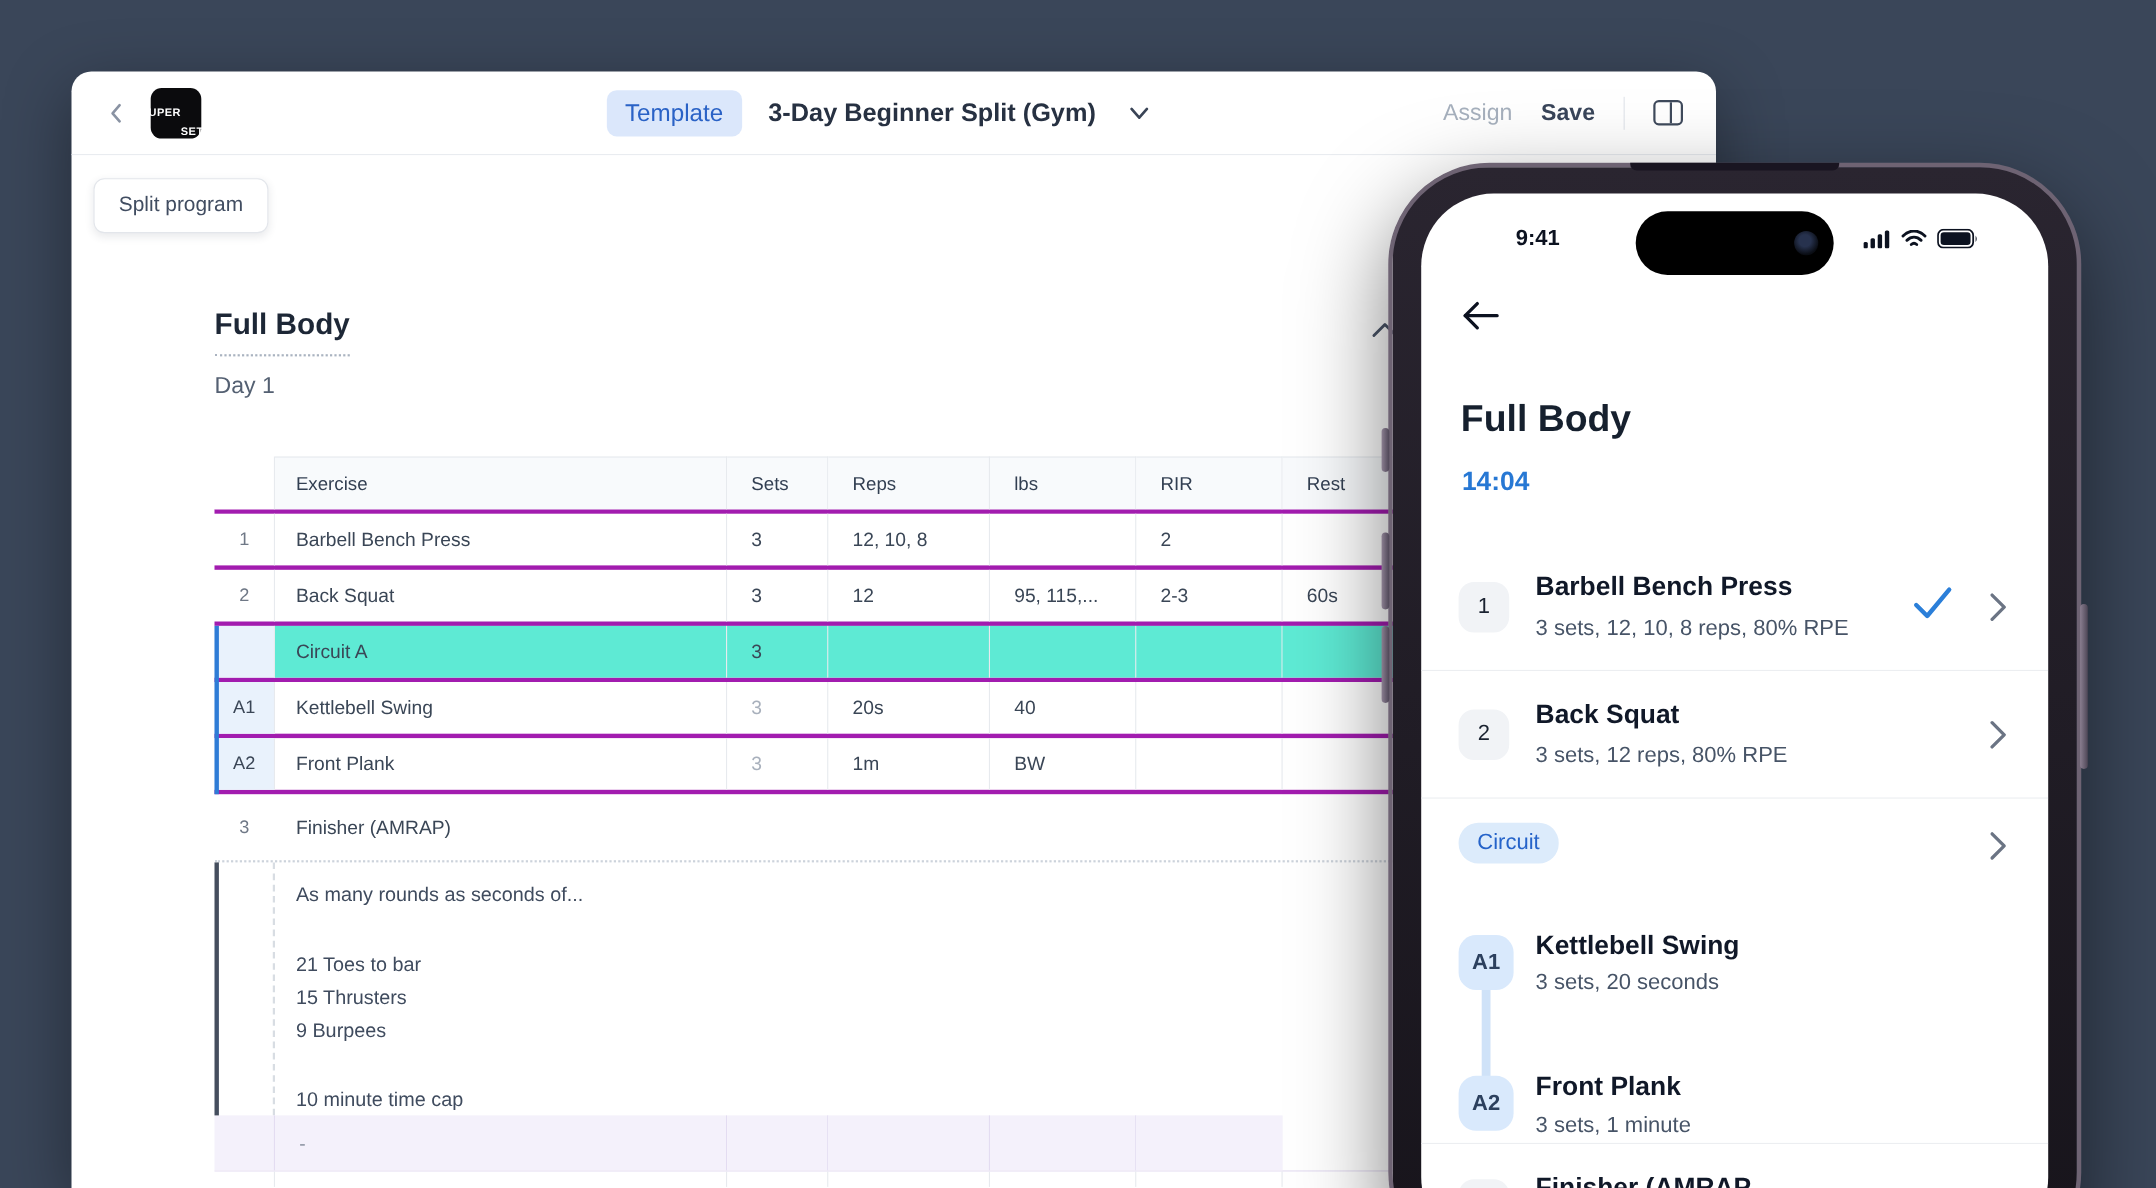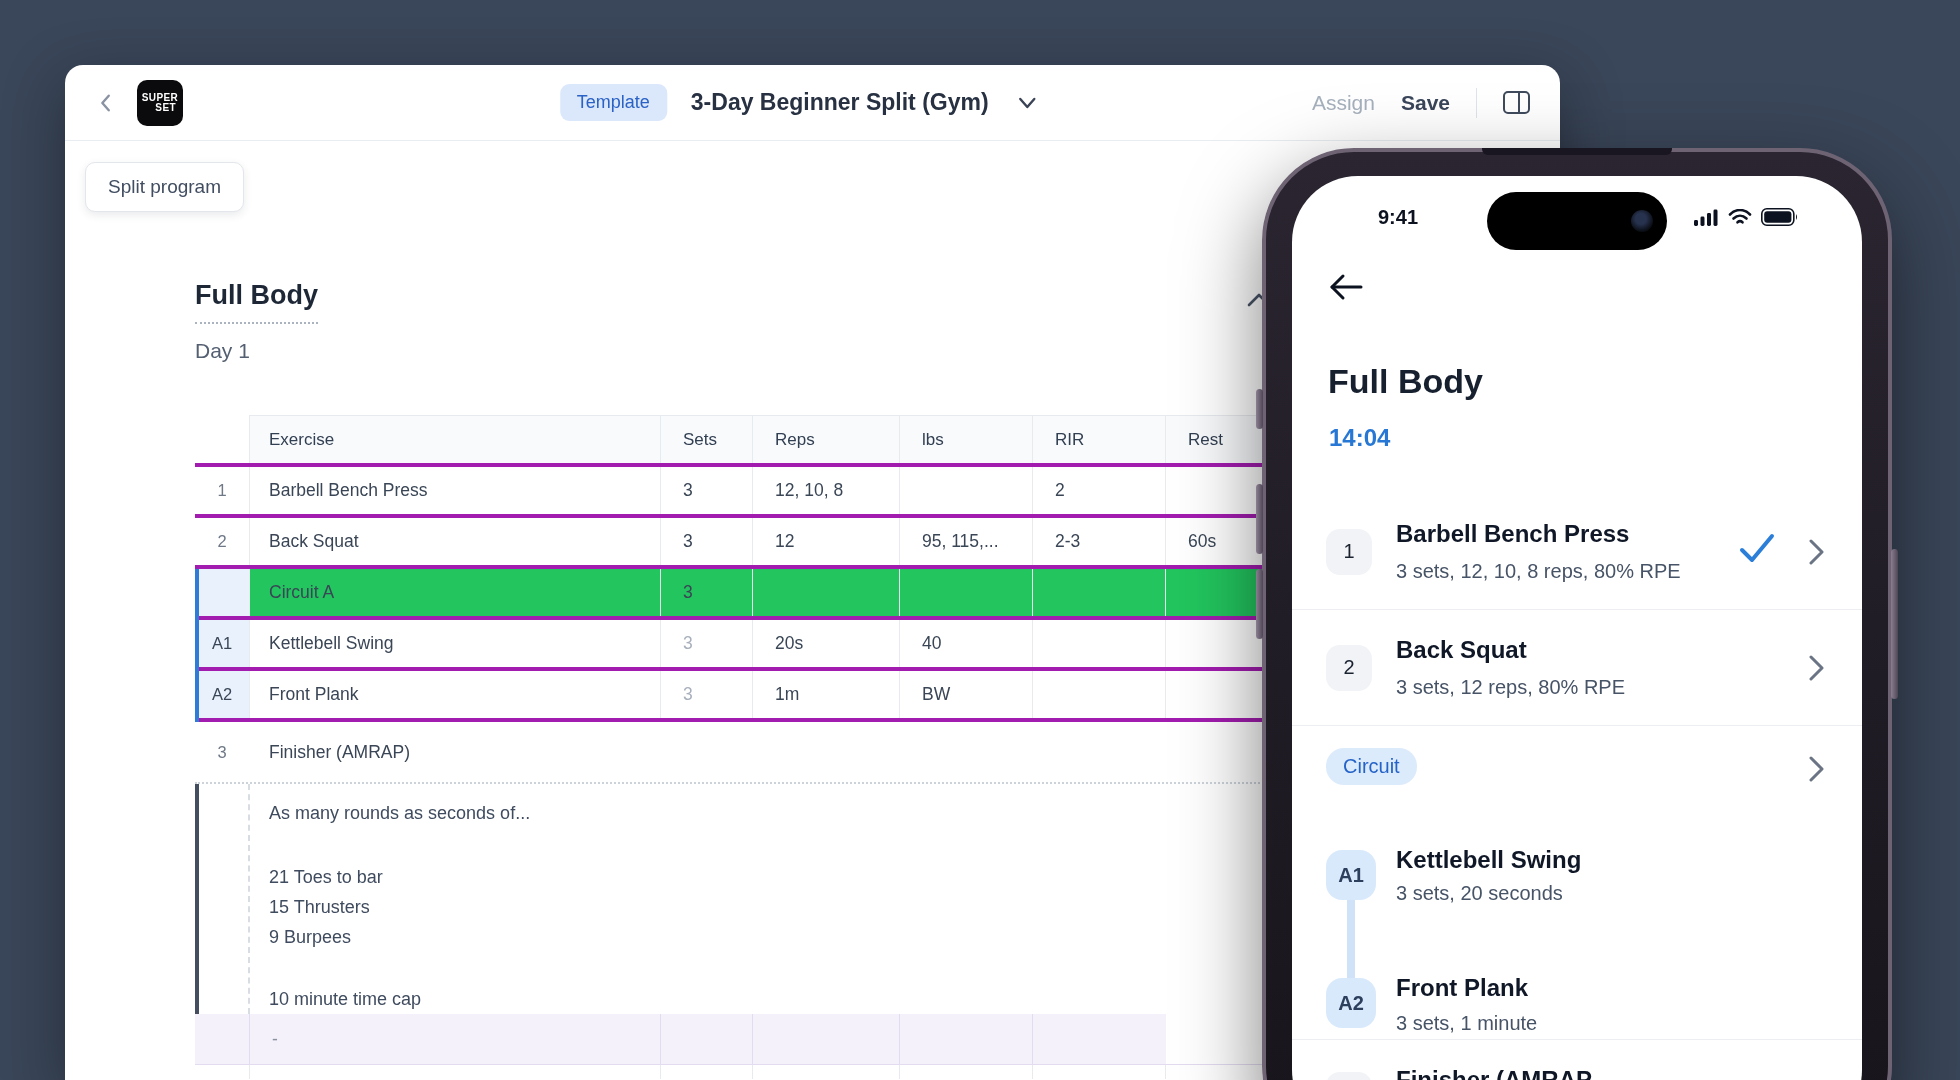--- a/index.html
+++ b/index.html
@@ -15,30 +15,30 @@
     box-shadow:0 18px 60px rgba(0,0,0,.38);
   }
   .win-header {
     position:relative; height:76px; display:flex; align-items:center;
     padding:0 30px; border-bottom:1px solid #e9ecf0;
   }
   .wh-left { display:flex; align-items:center; gap:20px; }
   .back-chevron { width:22px; height:22px; cursor:pointer; }
   .logo {
     width:46px; height:46px; background:#0b0b0d; border-radius:10px;
-    display:flex; flex-direction:column; align-items:center; justify-content:center;
+    display:flex; align-items:center; justify-content:center;
     color:#fff; font-weight:bold; font-size:10px; line-height:10px; letter-spacing:.4px;
   }
   .logo span:last-child { align-self:flex-end; margin-right:7px; }
   .wh-center {
     position:absolute; left:50%; top:0; height:100%; transform:translateX(-53%);
     display:flex; align-items:center; gap:24px; white-space:nowrap;
   }
   .badge-template {
-    background:#dbe7fb; color:#2a62c6; font-size:18px; font-weight:500;
+    background:#dbe7fb; color:#2a62c6; font-size:22px; font-weight:500;
     padding:8px 17px; border-radius:9px;
   }
   .win-title { font-size:23px; font-weight:600; color:#273142; display:flex; align-items:center; gap:30px; }
   .wh-right { margin-left:auto; display:flex; align-items:center; gap:26px; }
   .btn-assign { font-size:21px; font-weight:500; color:#a6b0bd; background:none; border:none; }
   .btn-save { font-size:21px; font-weight:600; color:#39455a; background:none; border:none; cursor:pointer; }
   .vdivider { width:1px; height:30px; background:#e0e4ea; }
   .panel-icon { width:27px; height:23px; border:2.4px solid #3f4a5c; border-radius:5px; position:relative; }
   .panel-icon::after { content:""; position:absolute; top:0; bottom:0; left:55%; width:2.4px; background:#3f4a5c; }
   
@@ -58,21 +58,21 @@
   
   .table { position:absolute; left:130px; top:350px; width:1365px; font-size:17.5px; color:#3a4656; }
   .trow { display:grid; grid-template-columns:55px 411px 92px 147px 133px 133px 1fr; border-bottom:4px solid #a21caf; }
   .tcell { display:flex; align-items:center; padding-left:22px; border-right:1px solid #e7eaee; overflow:hidden; white-space:nowrap; }
   .tcell.c-last { border-right:none; }
   .c-idx { justify-content:center; padding-left:0; color:#6f7886; font-size:16.5px; }
   .thead { height:52px; }
   .thead .tcell { background:#f8fafc; border-top:1px solid #e7eaee; color:#323f52; font-weight:500; font-size:17px; }
   .thead .c-idx { background:#fff; border-top:none; }
   .trow.r { height:51px; }
-  .row-circuit .tcell { background:#22c55e; }
+  .row-circuit .tcell { background:#5eead4; }
   .row-circuit .c-idx, .ci { background:#e9f2fc !important; }
   .muted { color:#a8b0bc; }
   .row-finisher { grid-template-columns:55px 1fr; height:62px; border-bottom:2px dotted #ccd3db; }
   .row-notes { grid-template-columns:55px 1fr; height:230px; border-bottom:none; }
   .row-notes .c-idx { border-right:2px dashed #d8dde3; }
   .notes { padding:14px 0 0 19px; font-size:18px; color:#3f4b5e; display:block; border-right:none; white-space:normal; }
   .notes p { line-height:30px; }
   .gap-below { margin-bottom:34px !important; }
   .gap-above { margin-top:32px !important; }
   .row-cooldown { height:52px; }

